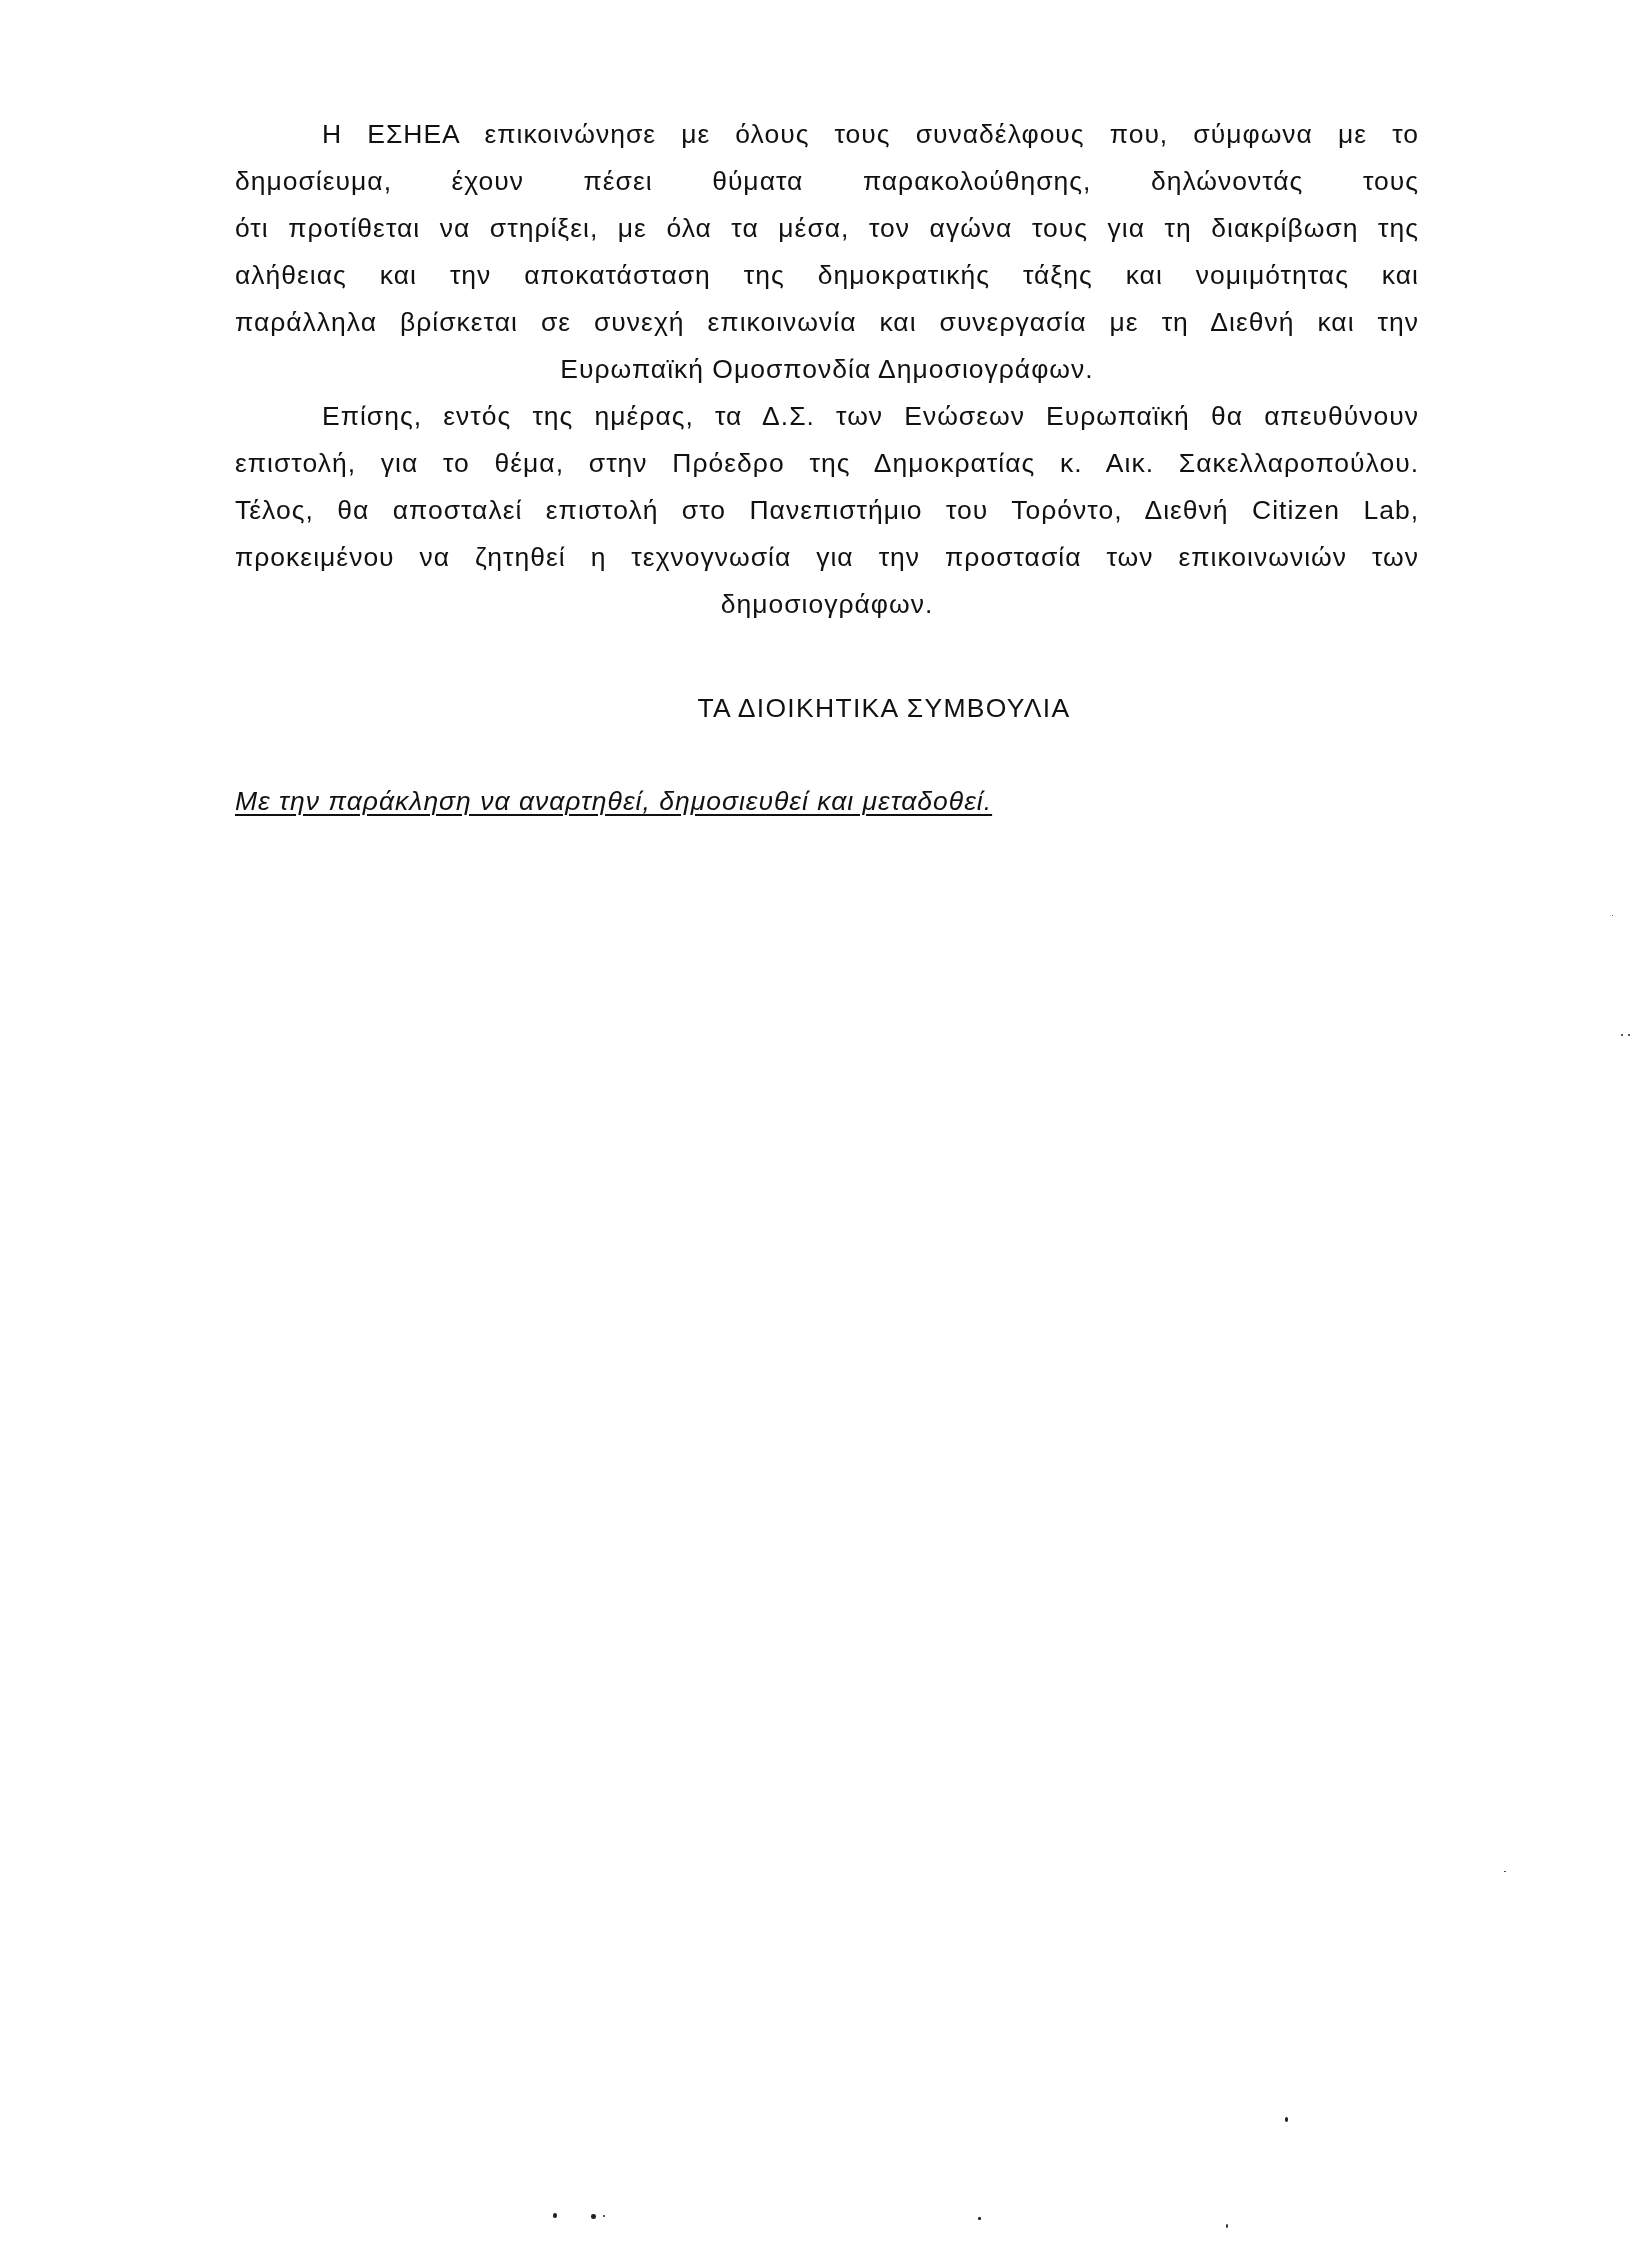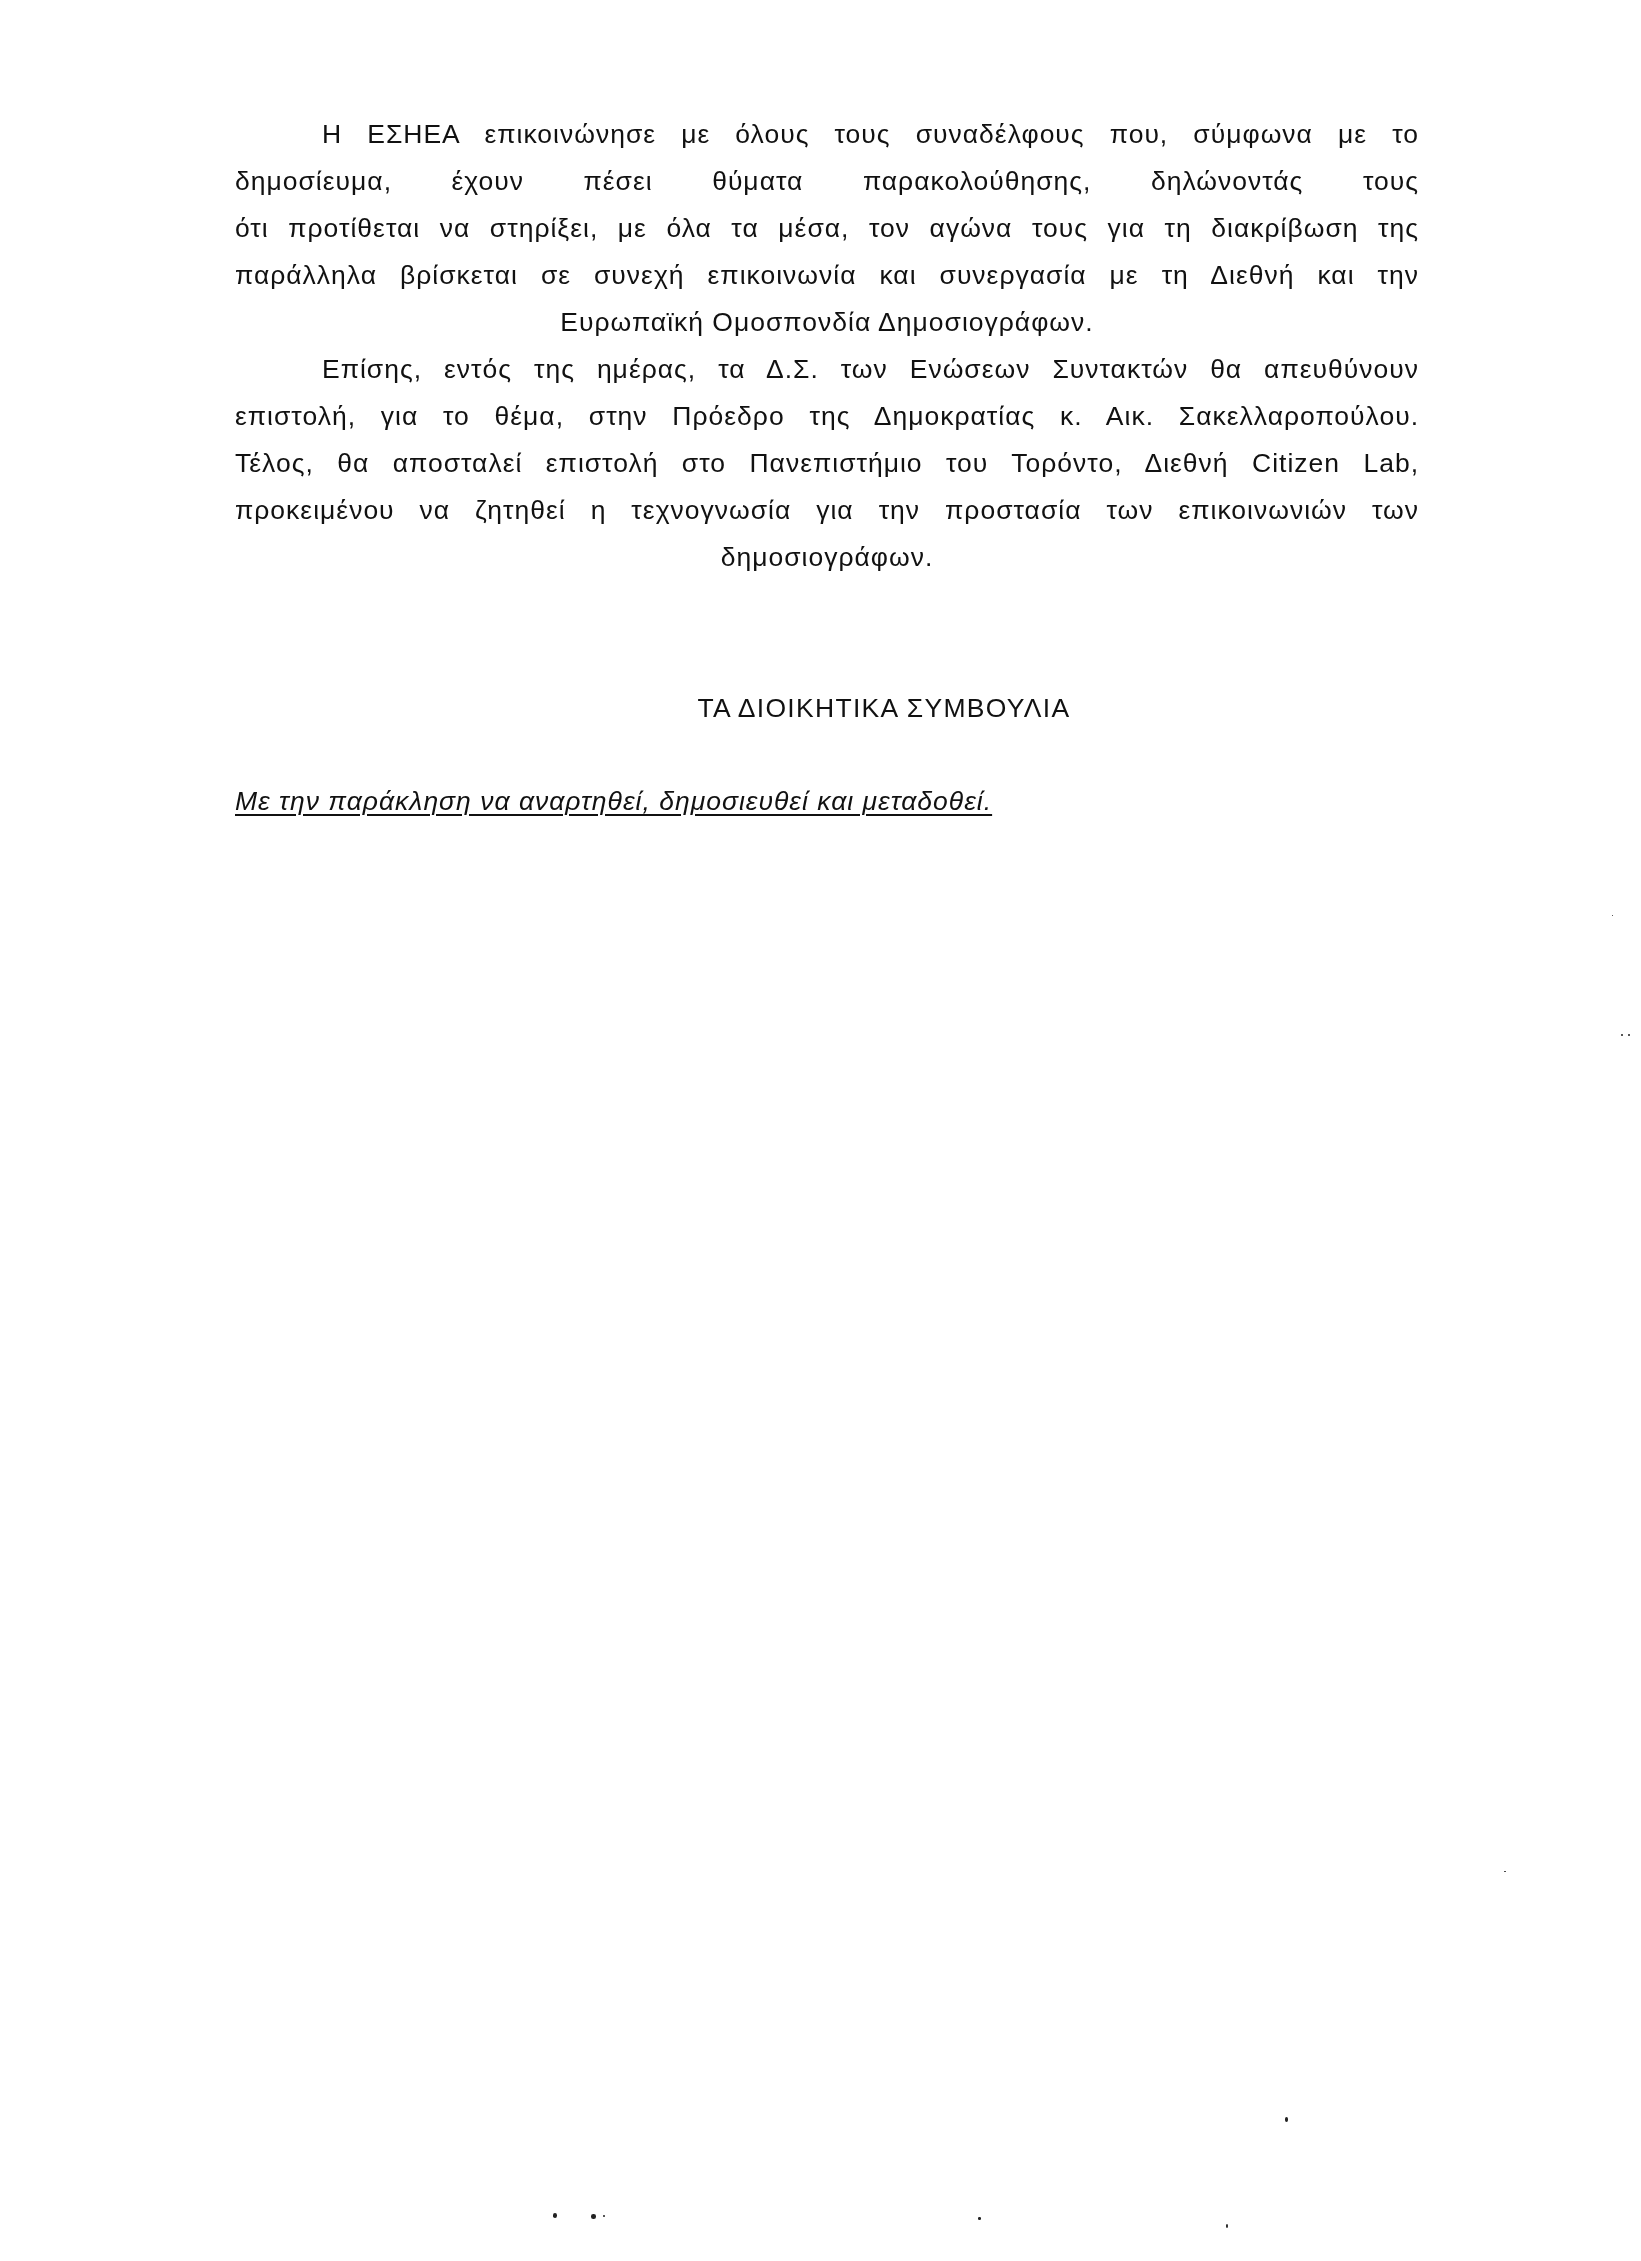--- a/index.html
+++ b/index.html
@@ -88,28 +88,31 @@
     <div class="line justify indent">
       <span>Η ΕΣΗΕΑ επικοινώνησε με όλους τους συναδέλφους που, σύμφωνα με το</span>
     </div>
     <div class="line justify">
       <span>δημοσίευμα, έχουν πέσει θύματα παρακολούθησης, δηλώνοντάς τους</span>
     </div>
     <div class="line justify">
       <span>ότι προτίθεται να στηρίξει, με όλα τα μέσα, τον αγώνα τους για τη διακρίβωση της</span>
     </div>
     <div class="line justify">
+      <span>αλήθειας και την αποκατάσταση της δημοκρατικής τάξης και νομιμότητας και</span>
+    </div>
+    <div class="line justify">
       <span>παράλληλα βρίσκεται σε συνεχή επικοινωνία και συνεργασία με τη Διεθνή και την</span>
     </div>
     <div class="line">
       <span class="txt">Ευρωπαϊκή Ομοσπονδία Δημοσιογράφων.</span>
     </div>
 
     <div class="line justify indent">
-      <span>Επίσης, εντός της ημέρας, τα Δ.Σ. των Ενώσεων Συντακτών θα απευθύνουν</span>
+      <span>Επίσης, εντός της ημέρας, τα Δ.Σ. των Ενώσεων Ευρωπαϊκή θα απευθύνουν</span>
     </div>
     <div class="line justify">
       <span>επιστολή, για το θέμα, στην Πρόεδρο της Δημοκρατίας κ. Αικ. Σακελλαροπούλου.</span>
     </div>
     <div class="line justify">
       <span>Τέλος, θα αποσταλεί επιστολή στο Πανεπιστήμιο του Τορόντο, Διεθνή Citizen Lab,</span>
     </div>
     <div class="line justify">
       <span>προκειμένου να ζητηθεί η τεχνογνωσία για την προστασία των επικοινωνιών των</span>
     </div>

